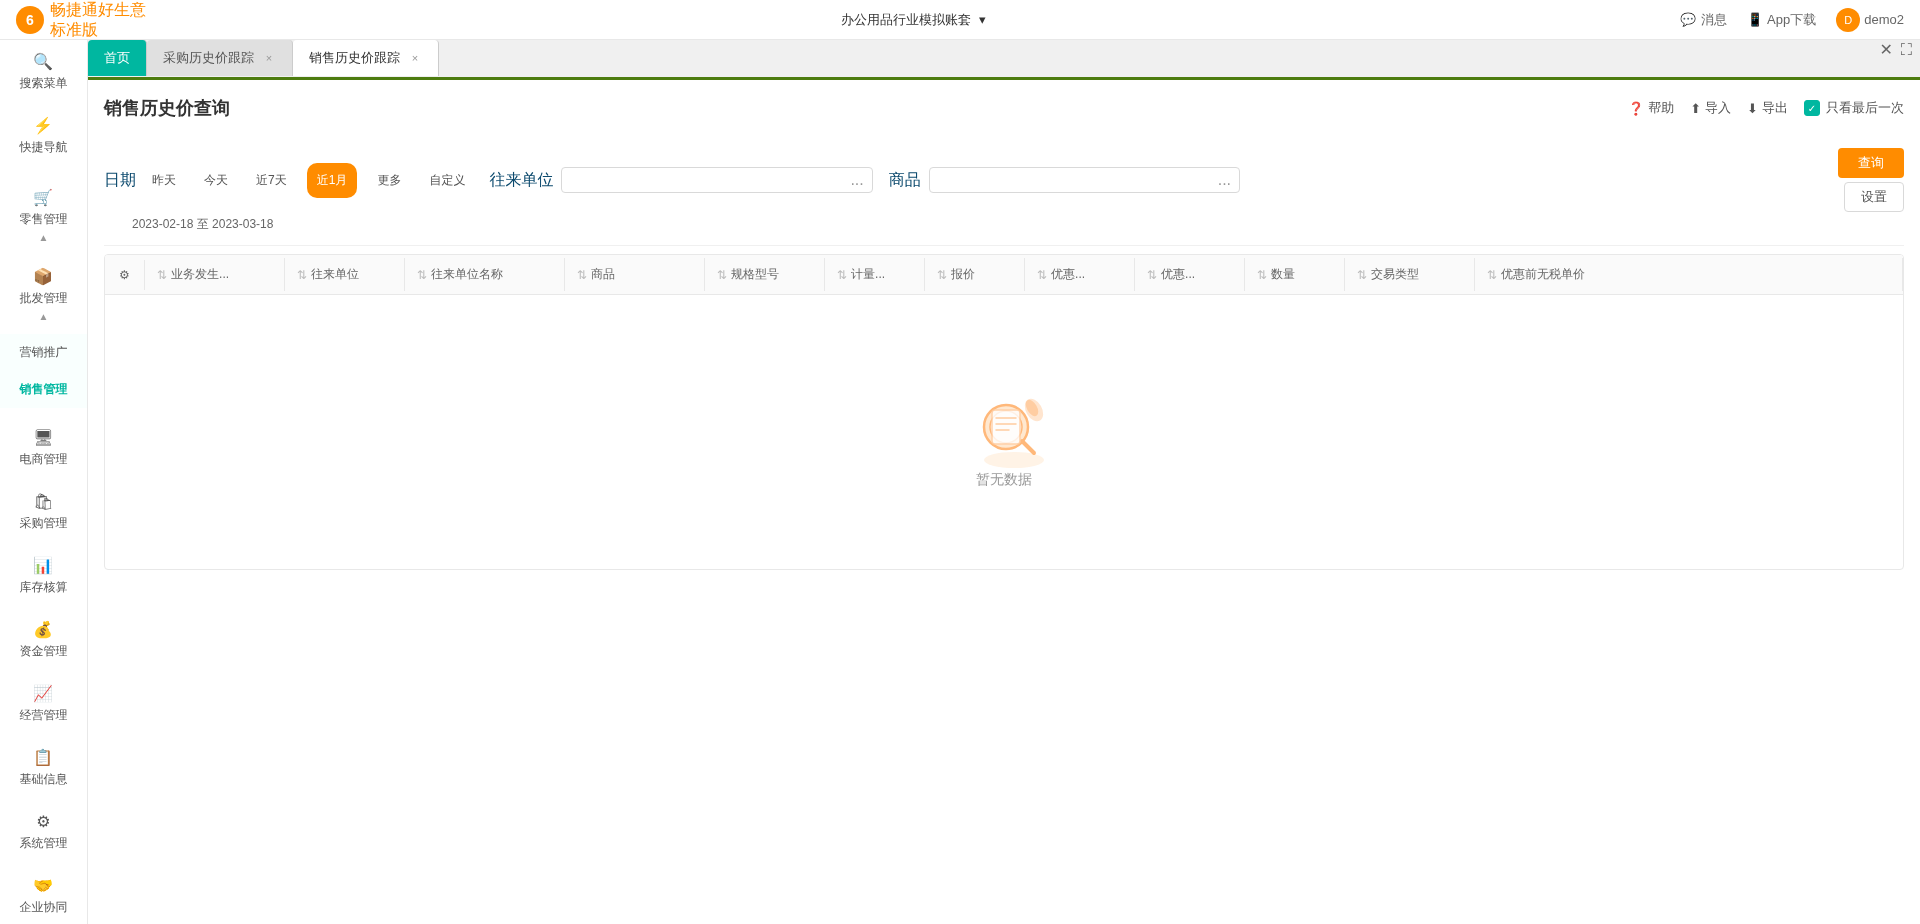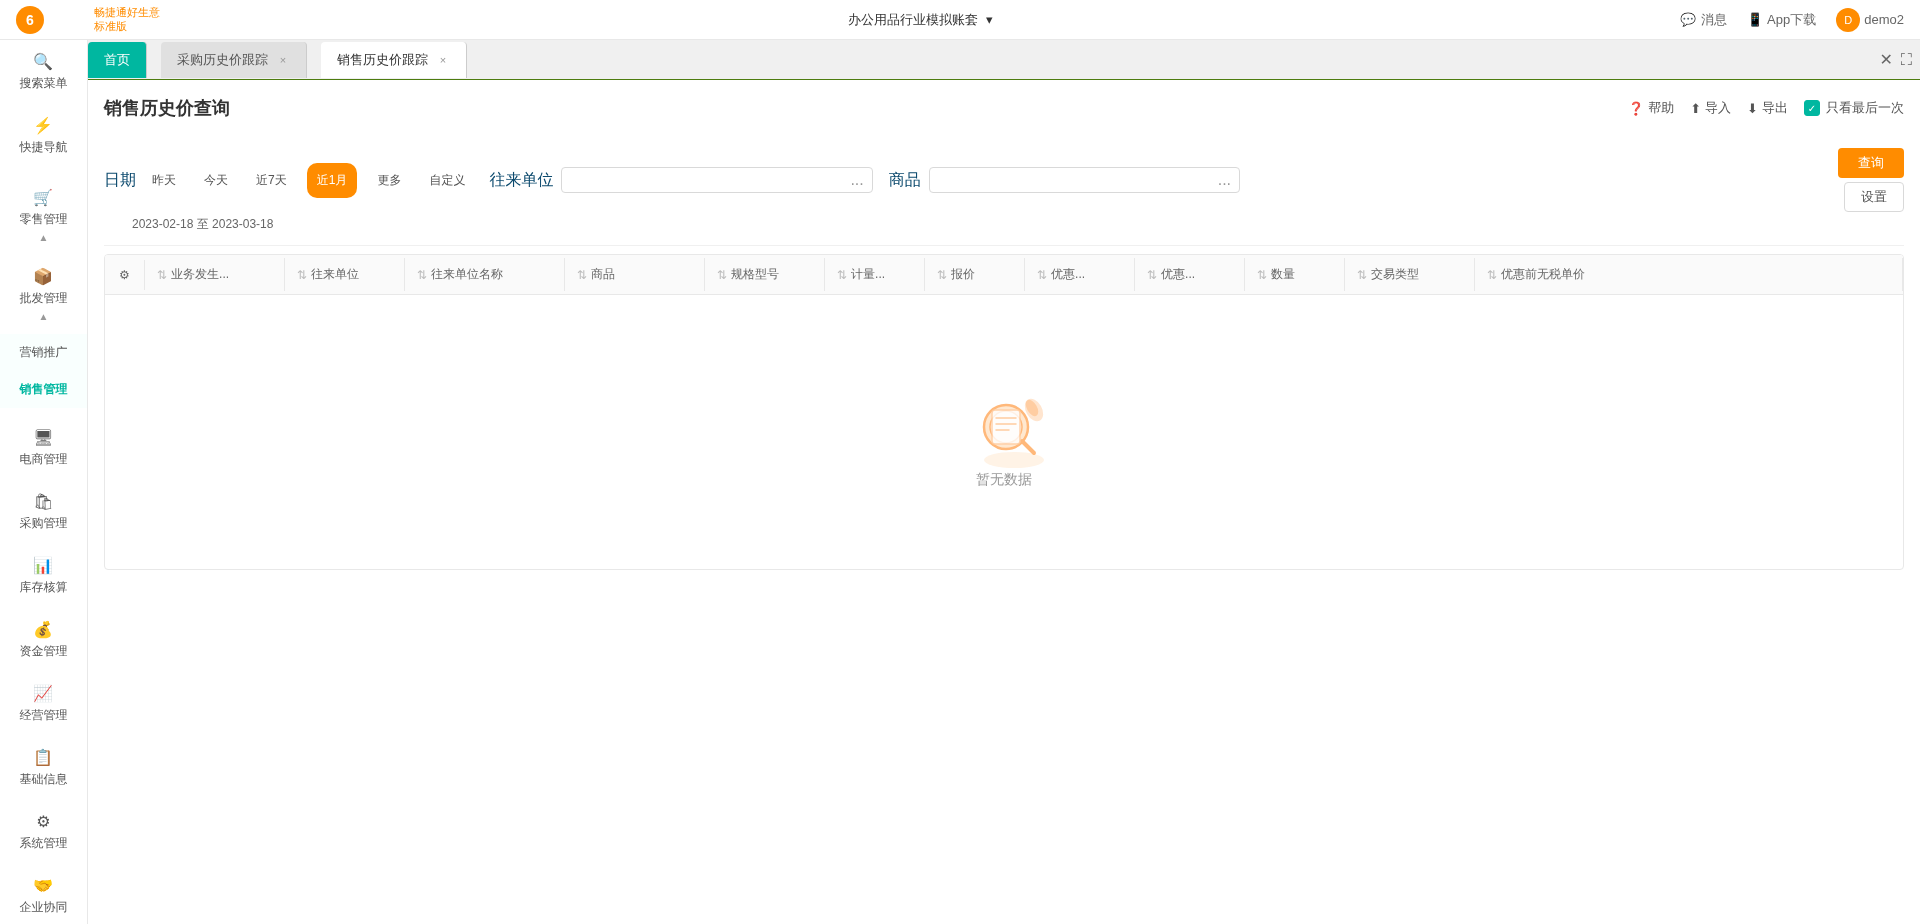--- a/index.html
+++ b/index.html
@@ -3,21 +3,21 @@
   <meta charset="utf-8">
   <style>
     * { margin: 0; padding: 0; box-sizing: border-box; }
     body { font-family: 'Microsoft YaHei', Arial, sans-serif; font-size: 13px; background: #f5f5f5; color: #333; width: 1920px; height: 924px; overflow: hidden; display: flex; flex-direction: column; }
 
     
     .top-bar { height: 40px; background: #fff; display: flex; align-items: center; justify-content: space-between; padding: 0 16px; border-bottom: 1px solid #e8e8e8; flex-shrink: 0; }
     .top-bar-left { display: flex; align-items: center; gap: 8px; }
     .logo-area { display: flex; align-items: center; gap: 6px; }
     .logo-icon { width: 28px; height: 28px; background: #ff8c00; border-radius: 50%; display: flex; align-items: center; justify-content: center; color: #fff; font-size: 14px; font-weight: bold; }
-    .logo-text { font-size: 11px; color: #ff8c00; line-height: 1.2; margin-left: 44px; }
+    .logo-text { font-size: 16px; color: #ff8c00; line-height: 1.2; }
     .top-bar-center { display: flex; align-items: center; gap: 8px; }
     .top-bar-right { display: flex; align-items: center; gap: 20px; color: #666; font-size: 13px; }
     .top-bar-right-item { display: flex; align-items: center; gap: 4px; cursor: pointer; }
     .avatar { width: 24px; height: 24px; border-radius: 50%; background: #ff8c00; display: flex; align-items: center; justify-content: center; color: #fff; font-size: 11px; }
 
     
     .main-layout { display: flex; flex: 1; overflow: hidden; }
 
     
     .sidebar { width: 88px; background: #fff; border-right: 1px solid #e8e8e8; display: flex; flex-direction: column; overflow-y: auto; flex-shrink: 0; }
@@ -26,21 +26,21 @@
     .sidebar-item .arrow { font-size: 10px; color: #999; }
     .sidebar-divider { height: 1px; background: #f0f0f0; margin: 4px 0; }
     .sidebar-sub { background: #f9fffe; }
     .sidebar-sub .sidebar-sub-item { padding: 10px 8px; text-align: center; cursor: pointer; font-size: 12px; color: #555; }
     .sidebar-sub .sidebar-sub-item.active { color: #00b7a0; font-weight: bold; }
 
     
     .content-area { flex: 1; display: flex; flex-direction: column; overflow: hidden; }
 
     
-    .tabs-bar { height: 40px; background: #f0f0f0; display: flex; align-items: center; padding-left: 0; flex-shrink: 0; border-bottom: 1px solid #4d7c0f; gap: 14px; }
+    .tabs-bar { height: 40px; background: #f0f0f0; display: flex; align-items: flex-start; padding-left: 0; flex-shrink: 0; border-bottom: 3px solid #4d7c0f; }
     .tab { height: 36px; padding: 0 16px; display: flex; align-items: center; gap: 8px; cursor: pointer; font-size: 13px; background: #e0e0e0; border-right: 1px solid #ccc; color: #555; border-radius: 4px 4px 0 0; }
     .tab.active { background: #fff; color: #333; font-weight: 500; }
     .tab-close { font-size: 11px; color: #999; cursor: pointer; width: 14px; height: 14px; display: flex; align-items: center; justify-content: center; border-radius: 50%; }
     .tab.home { background: #00b7a0; color: #fff; }
     .tab-actions { margin-left: auto; display: flex; align-items: center; padding-right: 8px; gap: 8px; }
     .tab-action-btn { font-size: 16px; color: #666; cursor: pointer; }
 
     
     .page-content { flex: 1; background: #fff; overflow: auto; padding: 16px; }
 

